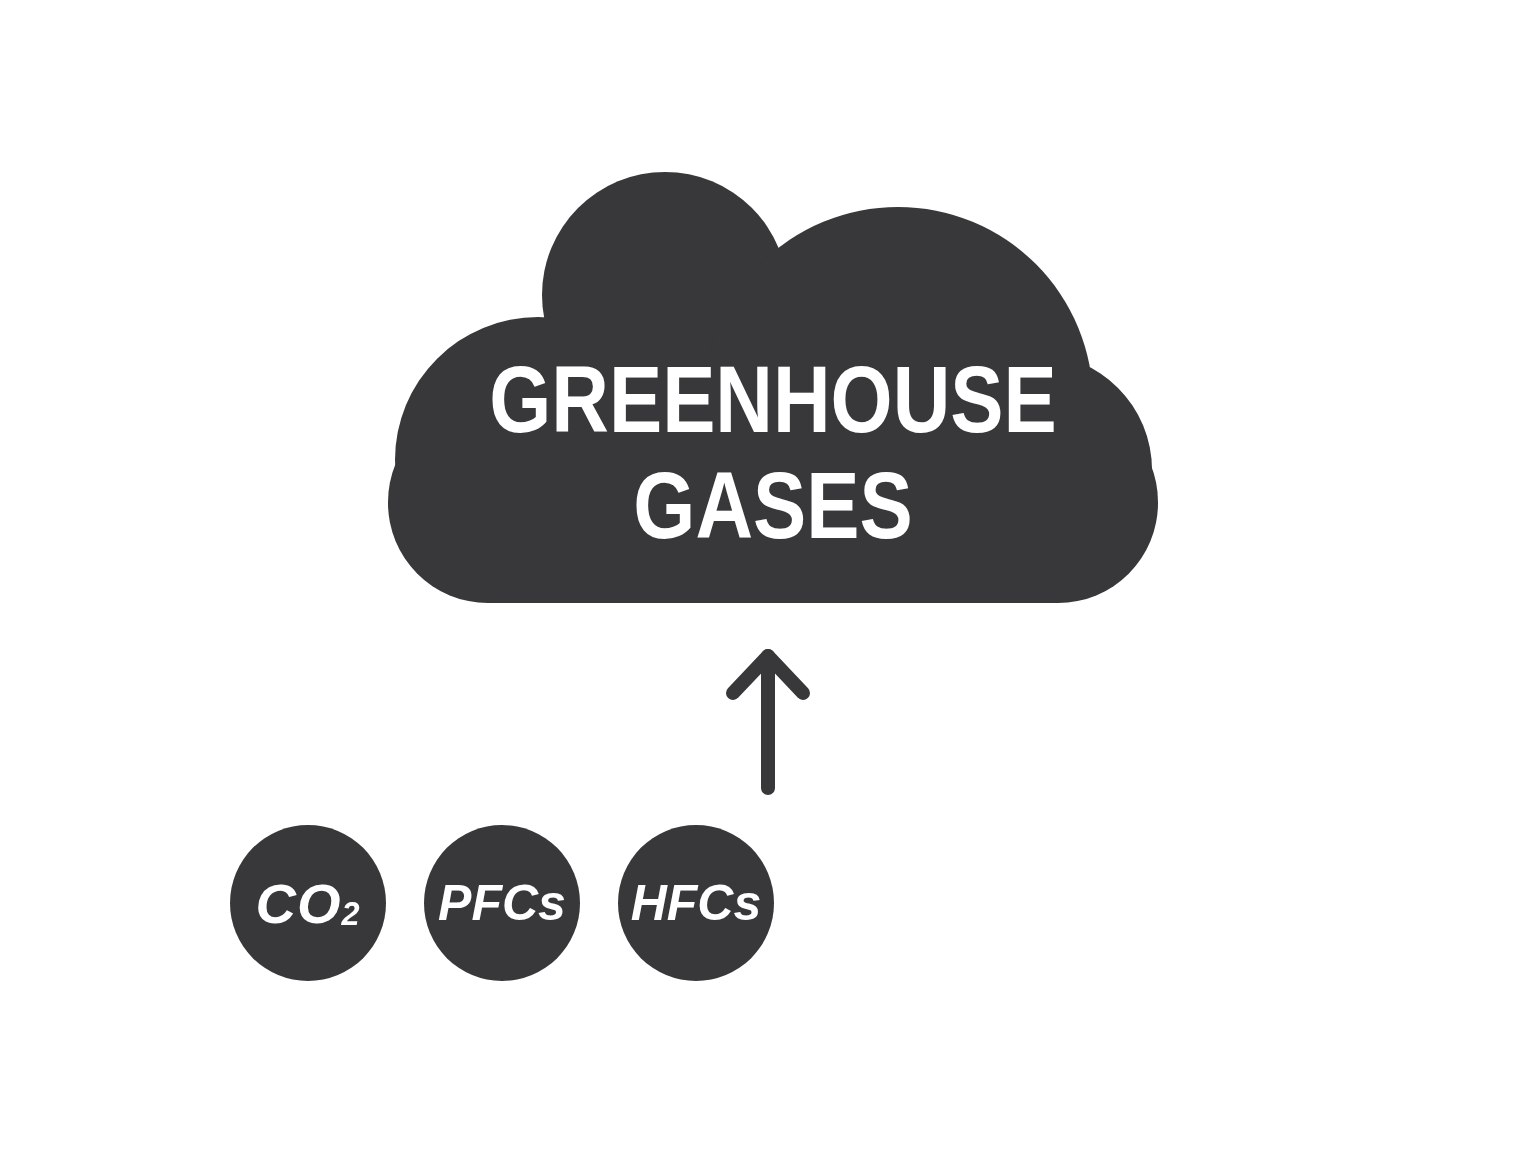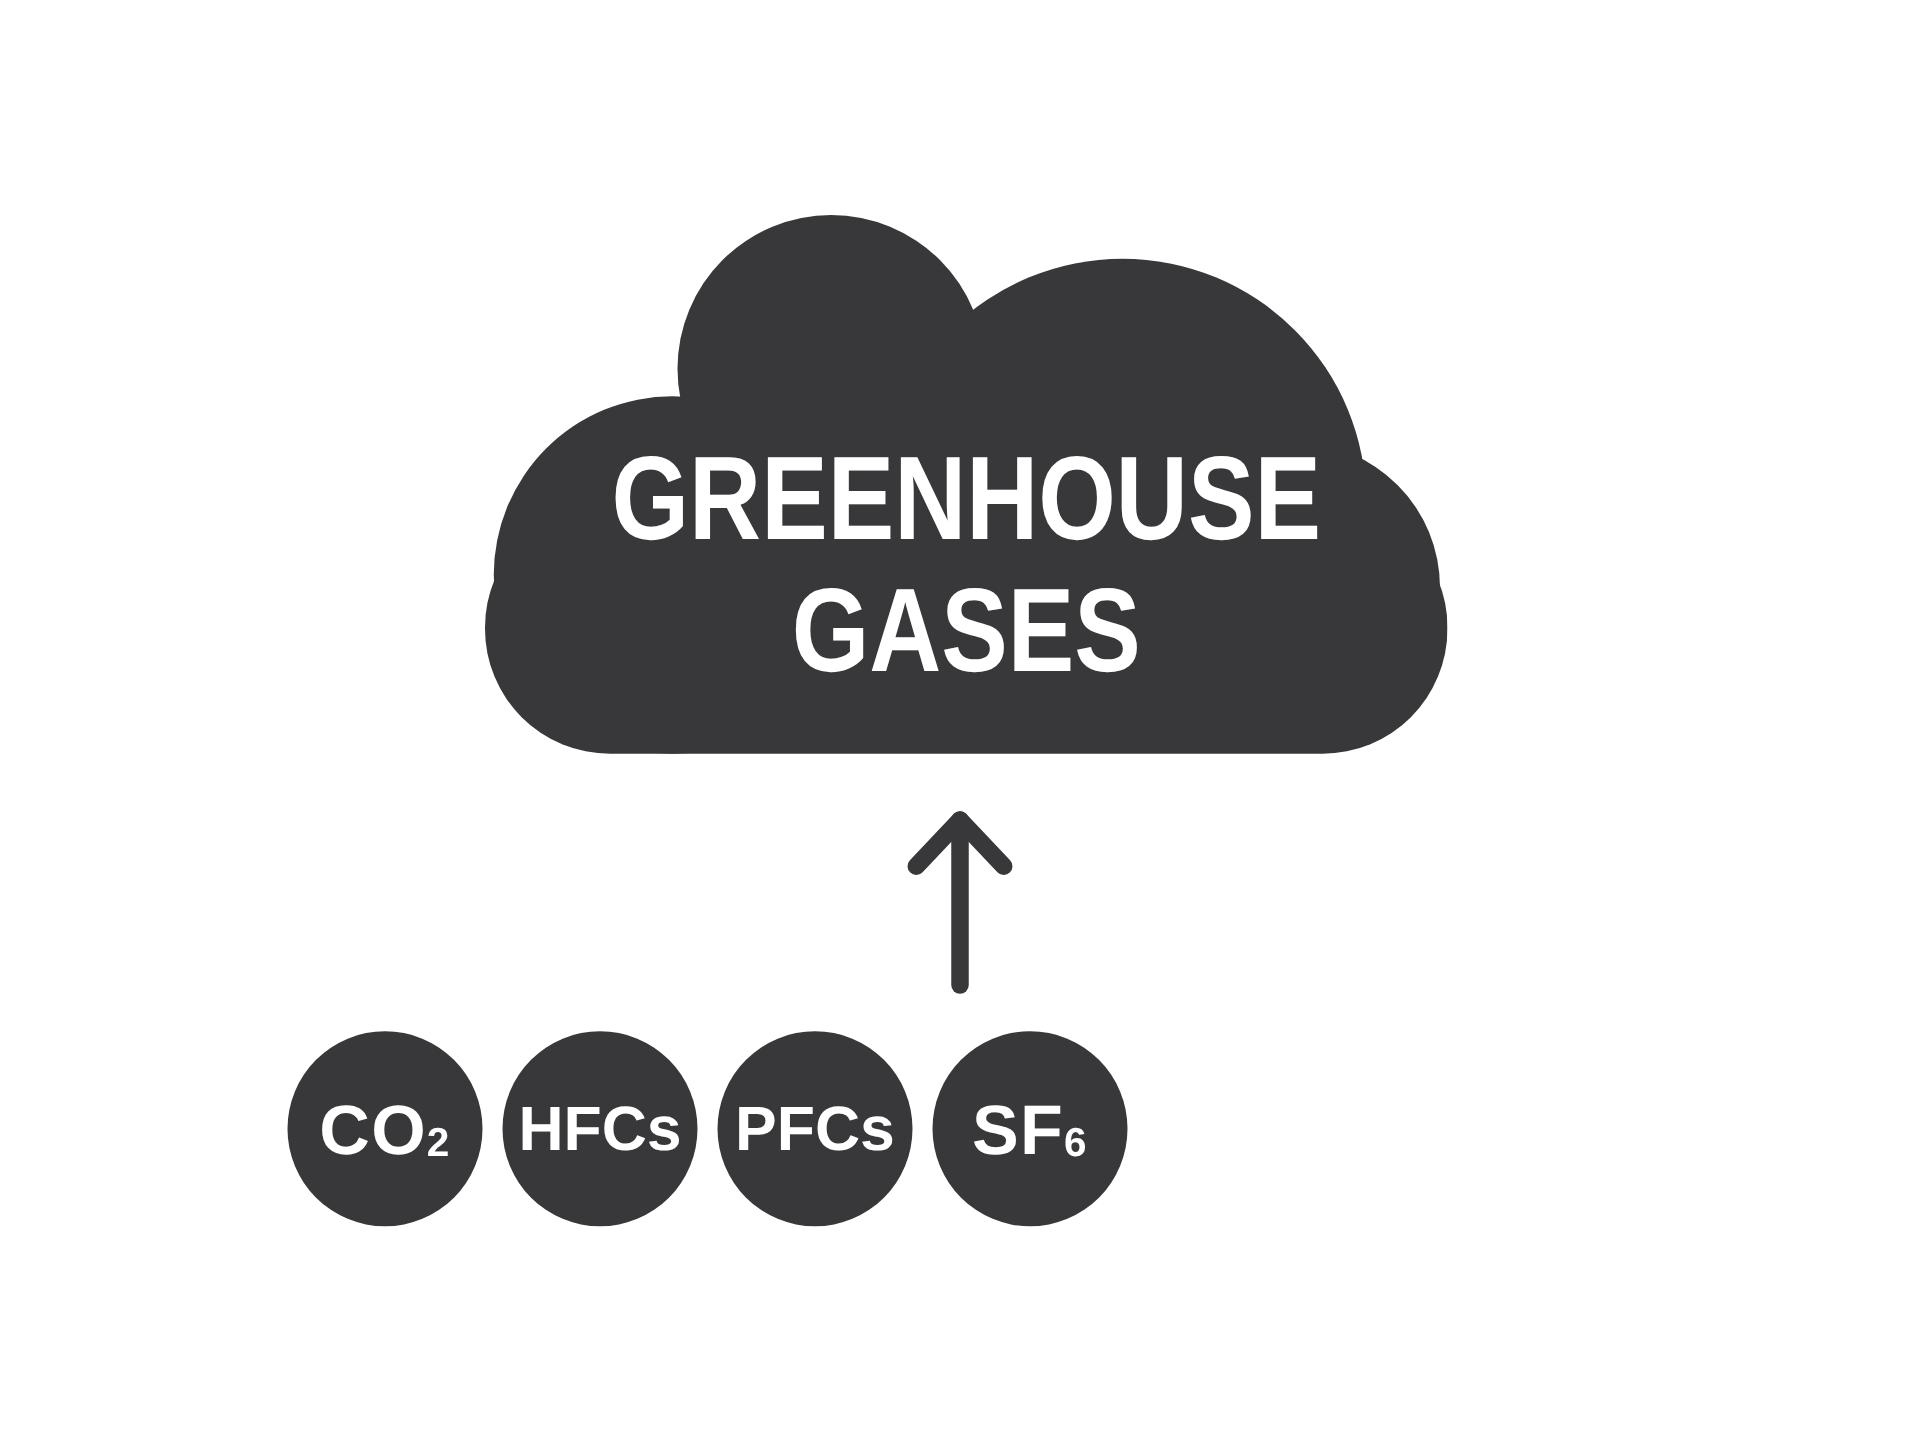--- a/index.html
+++ b/index.html
@@ -28,21 +28,21 @@
     white-space:nowrap;
   }
   .cloud-title span { display:block; }
 
   
   .arrow-svg { position:absolute; left:710px; top:640px; color:var(--ink); }
 
   
   .gas-row {
     position:absolute; left:230px; top:825px;
-    display:flex; gap:16px;
+    display:flex; gap:38px;font-style:italic;
   }
   .gas {
     width:156px; height:156px;
     border-radius:50%;
     background:var(--ink);
     color:var(--text);
     display:flex; align-items:center; justify-content:center;
     font-weight:bold;
     font-size:56px;
     letter-spacing:1px;
@@ -85,25 +85,22 @@
 
   <div class="gas-row">
 
     <div class="gas">
       <span class="formula"><span>CO</span><span class="sub">2</span><span></span></span>
     </div>
 
 
 
     <div class="gas small">
+      <span class="formula"><span>PFCs</span><span class="sub"></span><span></span></span>
+    </div>
+
+    <div class="gas small">
       <span class="formula"><span>HFCs</span><span class="sub"></span><span></span></span>
     </div>
 
-    <div class="gas small">
-      <span class="formula"><span>PFCs</span><span class="sub"></span><span></span></span>
-    </div>
-
-    <div class="gas">
-      <span class="formula"><span>SF</span><span class="sub">6</span><span></span></span>
-    </div>
 
   </div>
 </div>
 
 </body></html>

